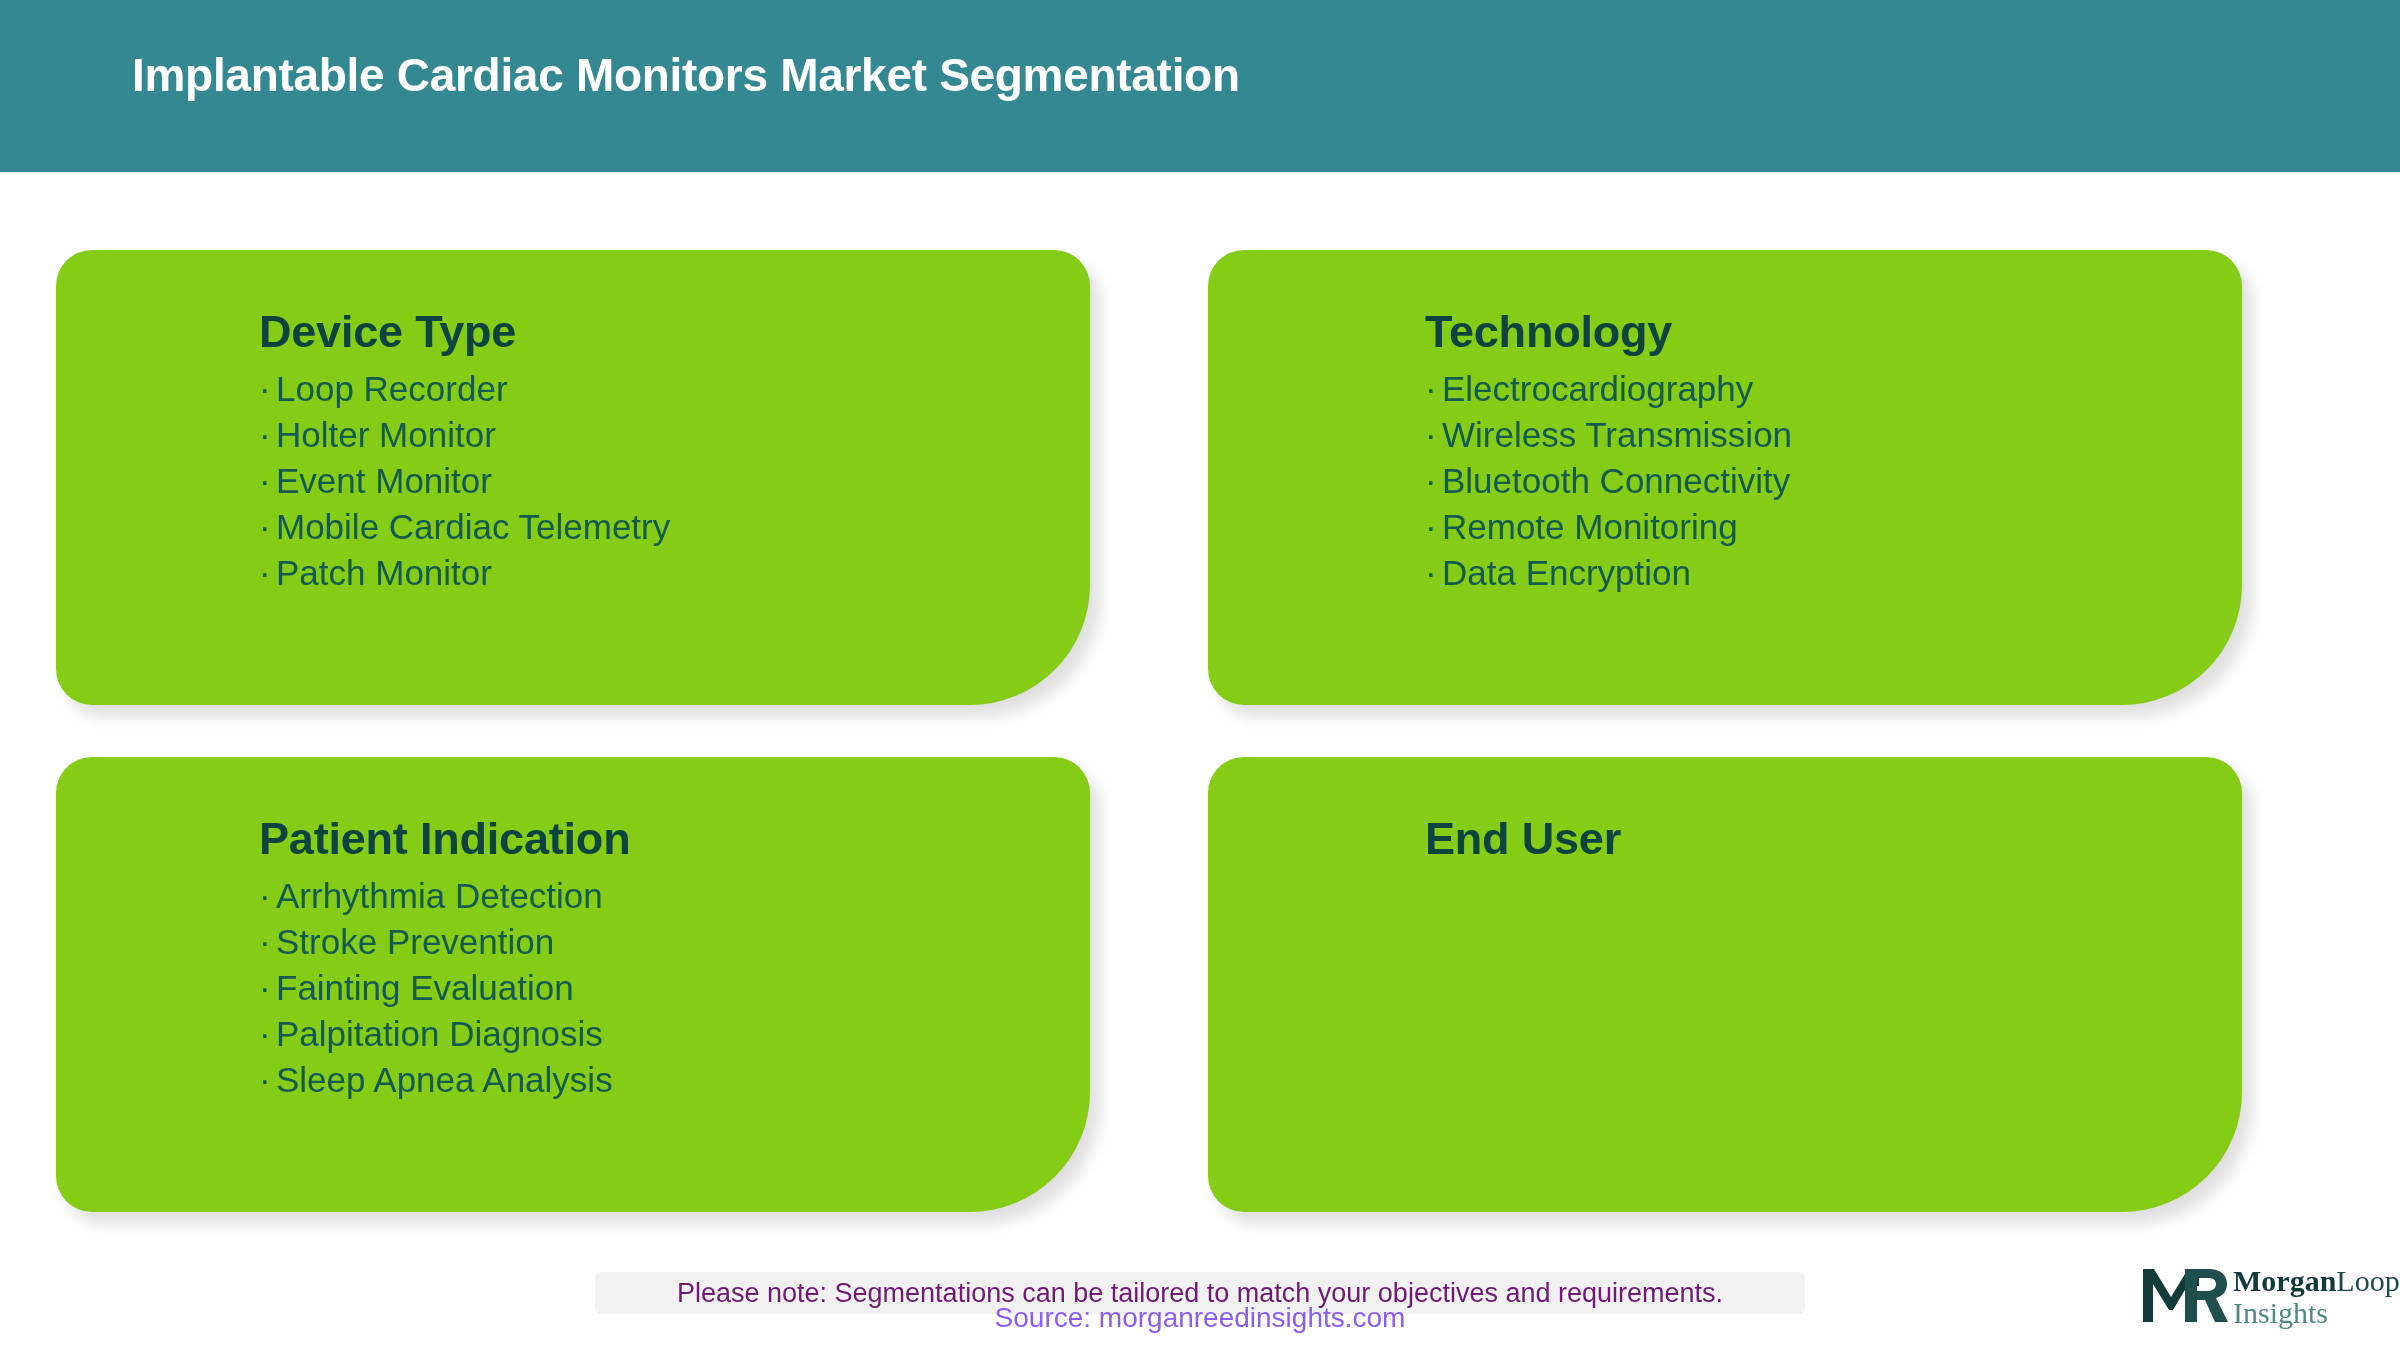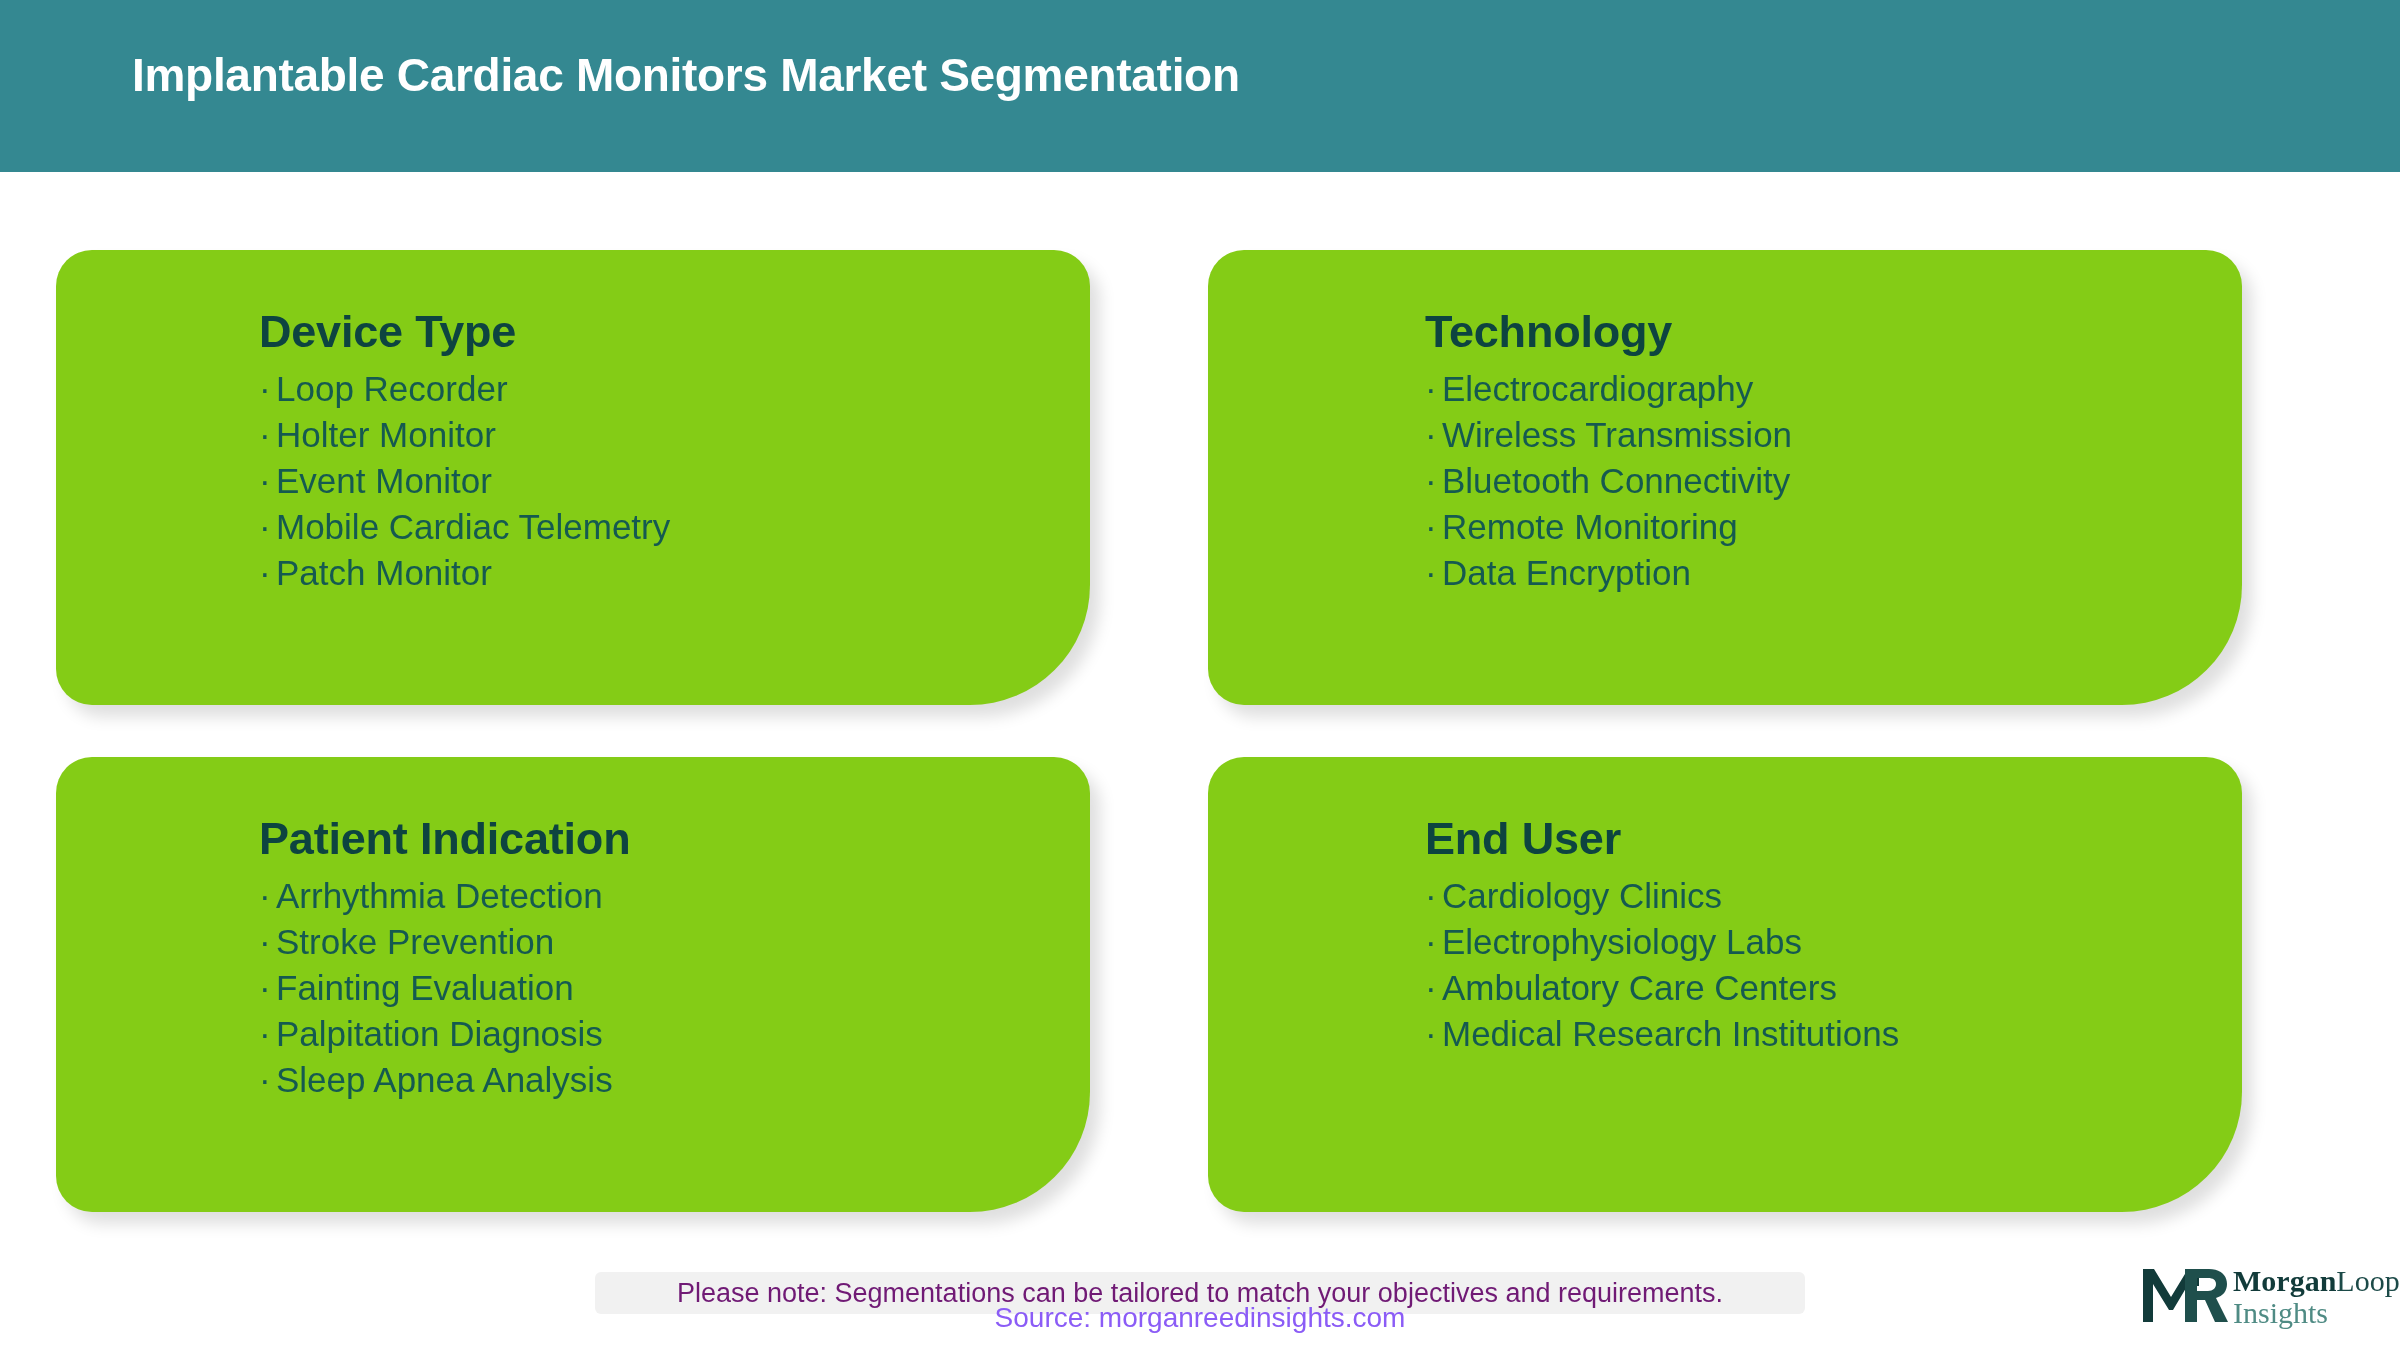--- a/index.html
+++ b/index.html
@@ -210,26 +210,20 @@
         <li><span class="bullet-dot">·</span><span>Fainting Evaluation</span></li>
         <li><span class="bullet-dot">·</span><span>Palpitation Diagnosis</span></li>
         <li><span class="bullet-dot">·</span><span>Sleep Apnea Analysis</span></li>
       </ul>
     </div>
   </div>
 
   <div class="seg-card c4">
     <div class="card-inner">
       <div class="card-title">End User</div>
-      <ul class="card-list">
-        <li><span class="bullet-dot">·</span><span>Cardiology Clinics</span></li>
-        <li><span class="bullet-dot">·</span><span>Electrophysiology Labs</span></li>
-        <li><span class="bullet-dot">·</span><span>Ambulatory Care Centers</span></li>
-        <li><span class="bullet-dot">·</span><span>Medical Research Institutions</span></li>
-      </ul>
     </div>
   </div>
 
 </div>
 
 <div id="footer-zone">
   <div id="note-pill"></div>
   <div id="note-text">Please note: Segmentations can be tailored to match your objectives and requirements.</div>
   <div id="source-text">Source: morganreedinsights.com</div>
 </div>

